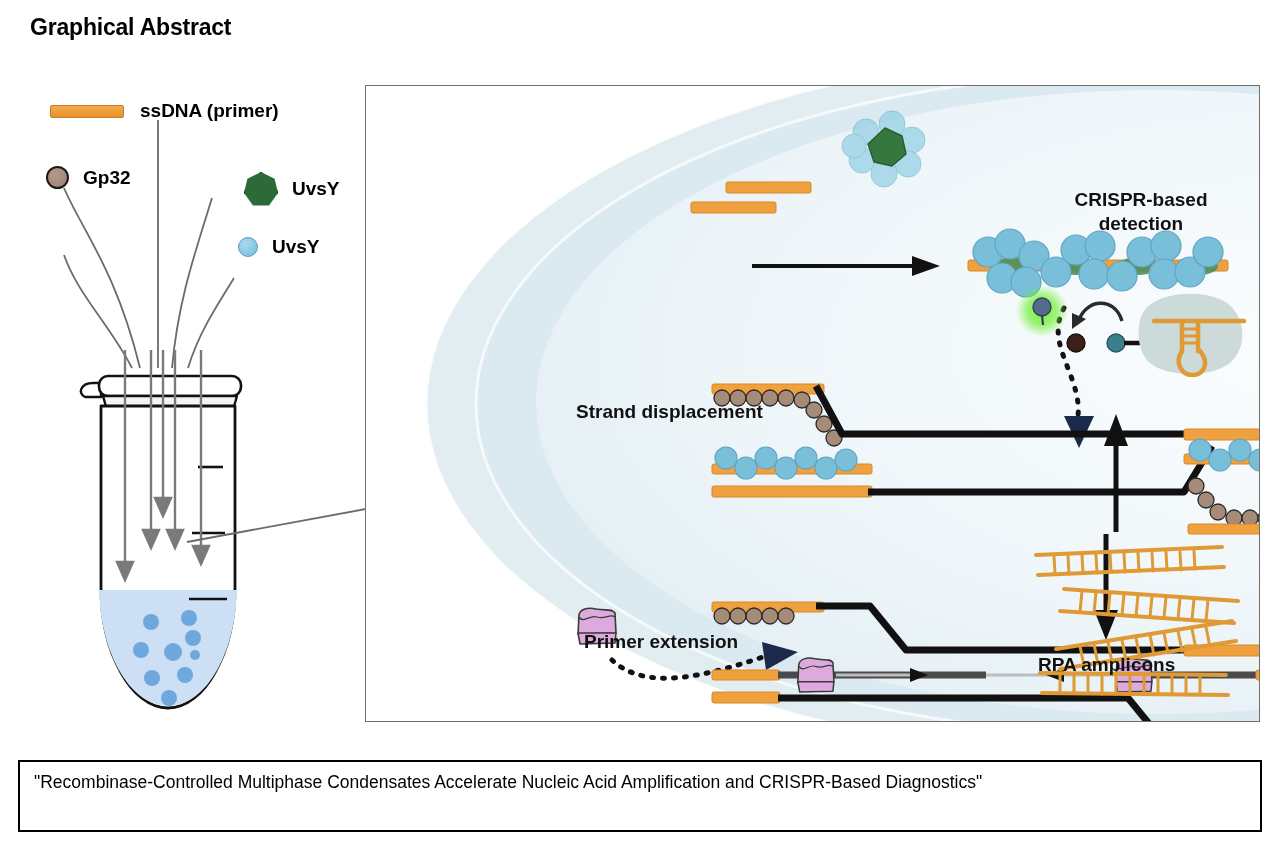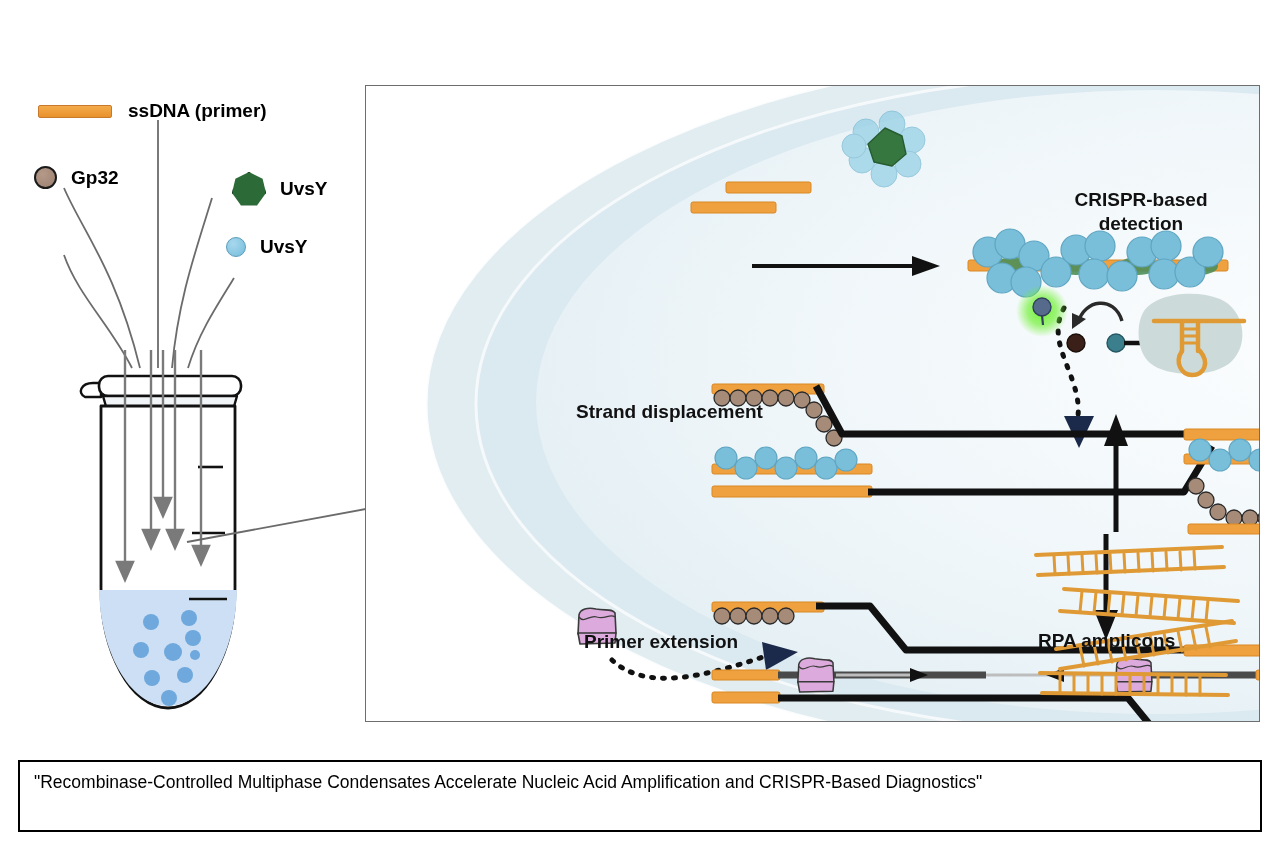--- a/index.html
+++ b/index.html
@@ -13,21 +13,21 @@
   }
   .page{position:relative;width:1280px;height:855px;}
 
   
   .page-title{
     position:absolute;left:30px;top:14px;
     font-size:23px;font-weight:bold;letter-spacing:-0.2px;
   }
 
   
-  .legend{position:absolute;left:4px;top:88px;width:350px;height:200px;padding-left:20px;}
+  .legend{position:absolute;left:16px;top:88px;width:350px;height:200px;padding-left:20px;}
   .lg-row{position:absolute;display:flex;align-items:center;}
   .lg-label{font-size:19px;font-weight:bold;white-space:nowrap;}
   .lg-label em{font-style:italic;}
 
   .sw-ssdna{
     width:72px;height:11px;border-radius:2px;
     background:linear-gradient(#f4ab4b,#e8912c);
     border:1.2px solid #c8792a;
     margin-right:16px;
   }
@@ -82,20 +82,21 @@
   }
   .caption .it{font-style:italic;}
   .caption .doi{text-decoration:underline;color:#000;}
   .caption .cc{color:#1a3fd0;}
 </style>
 </head>
 <body>
 
 <div class="page">
 
+  <div class="page-title">Graphical Abstract</div>
 
   <div class="legend">
 
     <div class="lg-row" style="left:34px;top:12px;">
       <div class="sw-ssdna"></div>
       <div class="lg-label">ssDNA (primer)</div>
     </div>
 
     <div class="lg-row" style="left:30px;top:78px;">
       <div class="sw-gp32"></div>
@@ -493,21 +494,21 @@
             <path d="M178 65 L190 65"></path>
             <path d="M178 72 L190 72"></path>
         </g>
       </g>
     </svg>
 
     <div class="lbl" style="left:210px;top:315px;">Strand displacement</div>
 
     <div class="lbl" style="left:218px;top:545px;">Primer extension</div>
 
-    <div class="lbl" style="left:672px;top:544px;">RPA amplicons</div>
+    <div class="lbl" style="left:672px;top:568px;">RPA amplicons</div>
 
     <div class="lbl" style="left:670px;top:102px;width:210px;line-height:1.25;">
       <span>CRISPR-based</span><br>
       <span>detection</span>
     </div>
   </div>
 
   <div class="caption">
     <div>"Recombinase-Controlled Multiphase Condensates Accelerate Nucleic Acid Amplification and CRISPR-Based Diagnostics"</div>
   </div>

